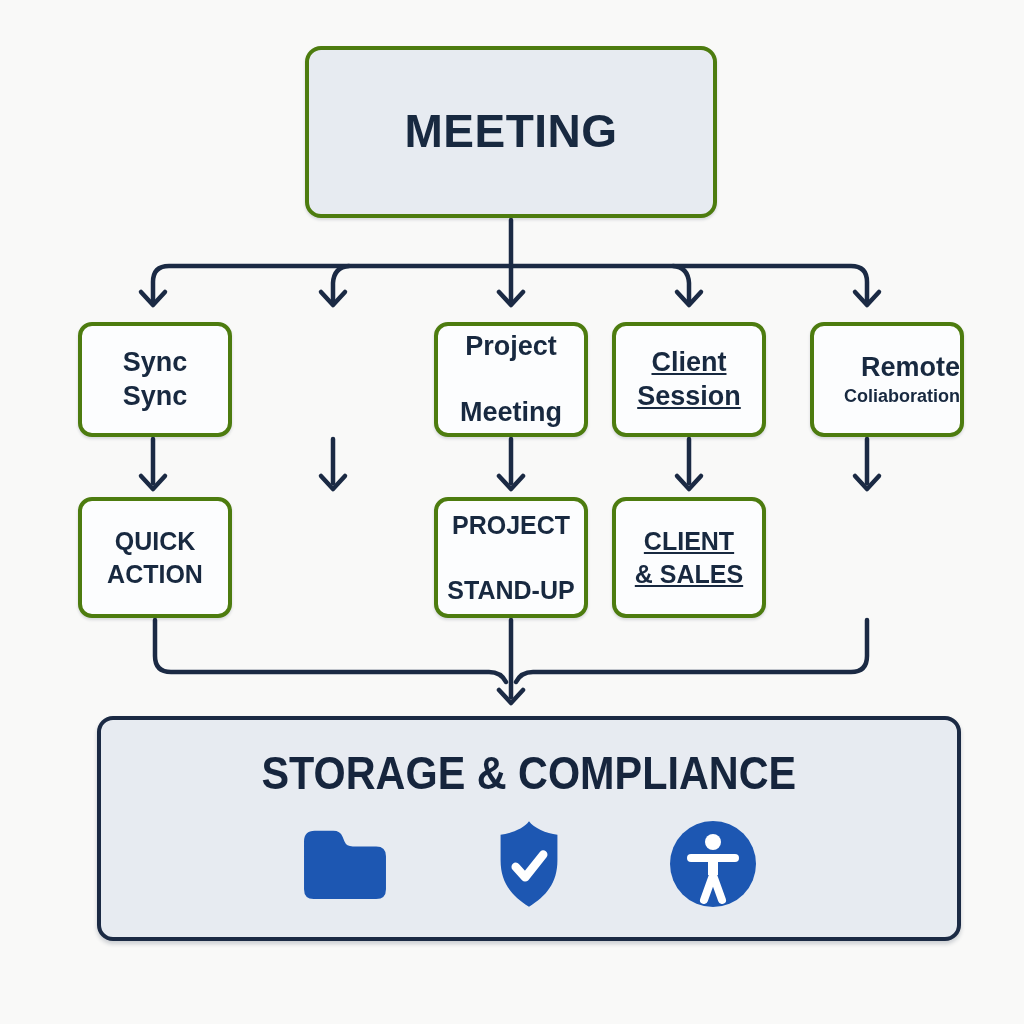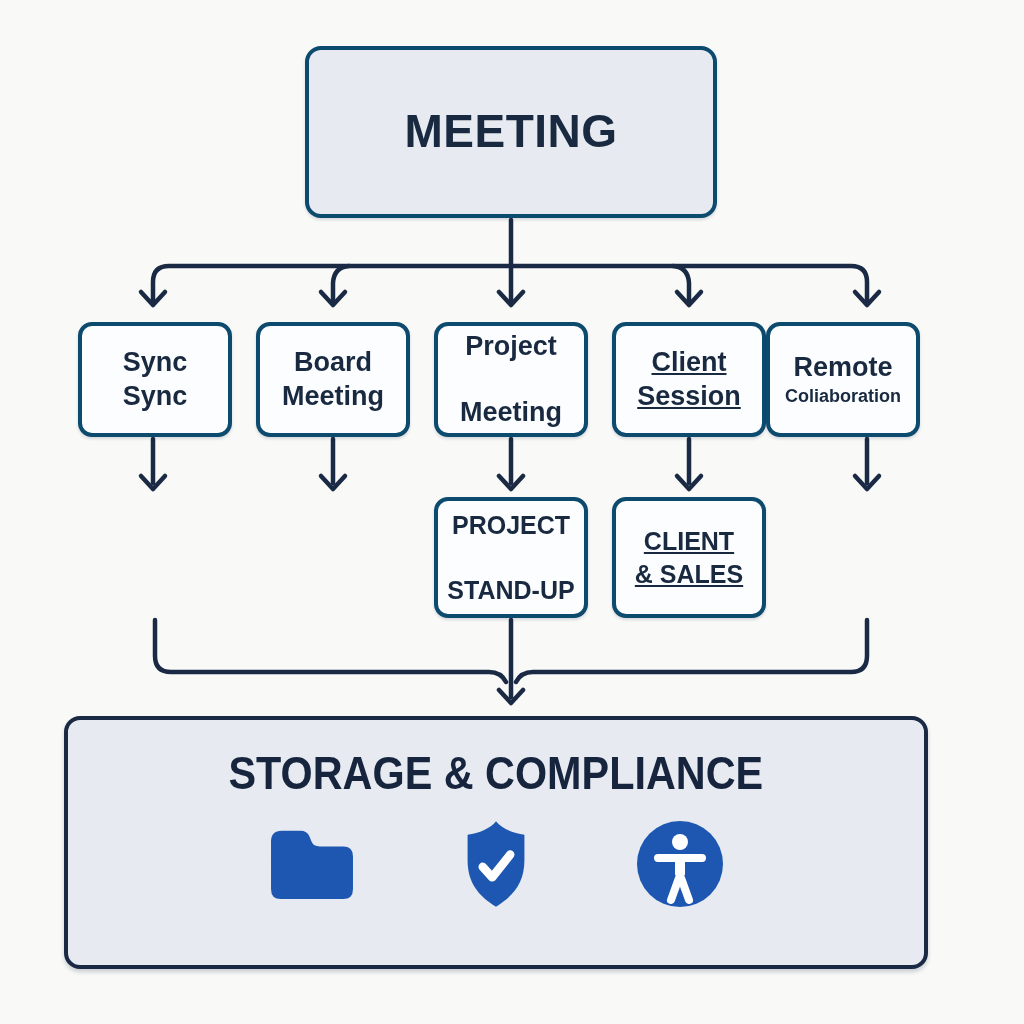--- a/index.html
+++ b/index.html
@@ -15,21 +15,21 @@
 
   svg.connectors { position:absolute; inset:0; pointer-events:none; }
   svg.connectors path {
     stroke:#1b2a44; stroke-width:4.5; fill:none;
     stroke-linecap:round; stroke-linejoin:round;
   }
 
   .node {
     position:absolute;
     background:#fcfdfe;
-    border:4px solid #0c4a6e;
+    border:4px solid #4d7c0f;
     border-radius:14px;
     display:flex; flex-direction:column;
     align-items:center; justify-content:center;
     text-align:center;
     box-shadow:0 2px 3px rgba(20,35,60,0.15);
   }
 
   .root-node {
     left:305px; top:46px; width:412px; height:172px;
     background:#e7ebf1; border-radius:16px;
@@ -43,25 +43,25 @@
   .row1-node .line.small { font-size:18px; font-weight:700; line-height:1.3; }
 
   .row2-node { top:497px; width:154px; height:121px; }
   .row2-node .line { font-size:25px; font-weight:700; line-height:1.3; }
   .row2-node .line.small { font-size:20px; font-weight:700; letter-spacing:-0.5px; }
 
   .col-0 { left:78px; }
   .col-1 { left:256px; }
   .col-2 { left:434px;gap:32px; }
   .col-3 { left:612px;text-decoration:underline; }
-  .col-4 { left:766px; }
+  .col-4 { left:810px;align-items:flex-end; }
 
   .storage-node {
     position:absolute;
-    left:64px; top:716px; width:864px; height:253px;
+    left:97px; top:716px; width:864px; height:225px;
     background:#e7ebf1; border:4px solid #1b2a44; border-radius:16px;
     box-shadow:0 3px 4px rgba(20,35,60,0.2);
     display:flex; flex-direction:column; align-items:center;
   }
   .storage-title {
     margin-top:26px;
     font-size:47px; font-weight:700; line-height:1.15;
     transform:scaleX(0.88); transform-origin:center;
     white-space:nowrap;
     color:#16253d;
@@ -114,37 +114,37 @@
   </svg>
 
   <div class="node root-node">
     <span class="line">MEETING</span>
   </div>
 
   <div class="node row1-node col-0">
     <span class="line">Sync</span>
     <span class="line">Sync</span>
   </div>
-  <div class="node row1-node col-1">
-    <span class="line">Board</span>
-    <span class="line">Meeting</span>
-  </div>
   <div class="node row1-node col-2">
     <span class="line">Project</span>
     <span class="line">Meeting</span>
   </div>
   <div class="node row1-node col-3">
     <span class="line">Client</span>
     <span class="line">Session</span>
   </div>
   <div class="node row1-node col-4">
     <span class="line">Remote</span>
     <span class="line small">Coliaboration</span>
   </div>
 
+  <div class="node row2-node col-0">
+    <span class="line">QUICK</span>
+    <span class="line">ACTION</span>
+  </div>
   <div class="node row2-node col-2">
     <span class="line">PROJECT</span>
     <span class="line">STAND-UP</span>
   </div>
   <div class="node row2-node col-3">
     <span class="line">CLIENT</span>
     <span class="line">&amp; SALES</span>
   </div>
 
   <div class="storage-node">

